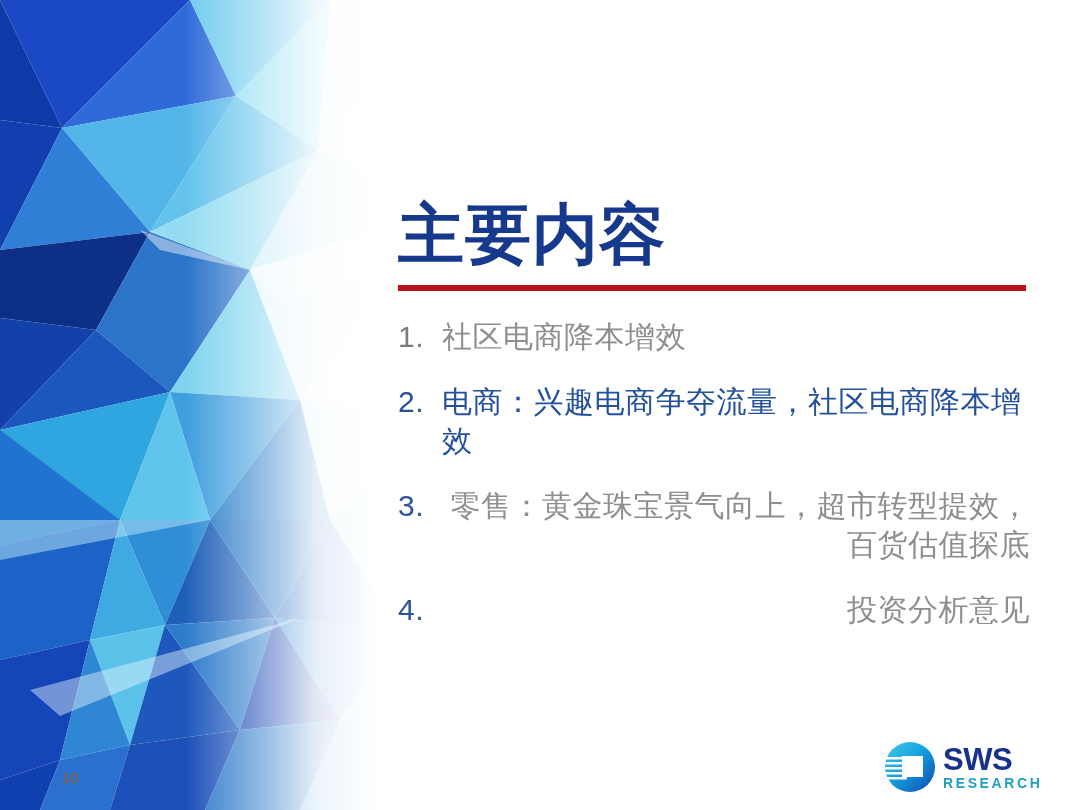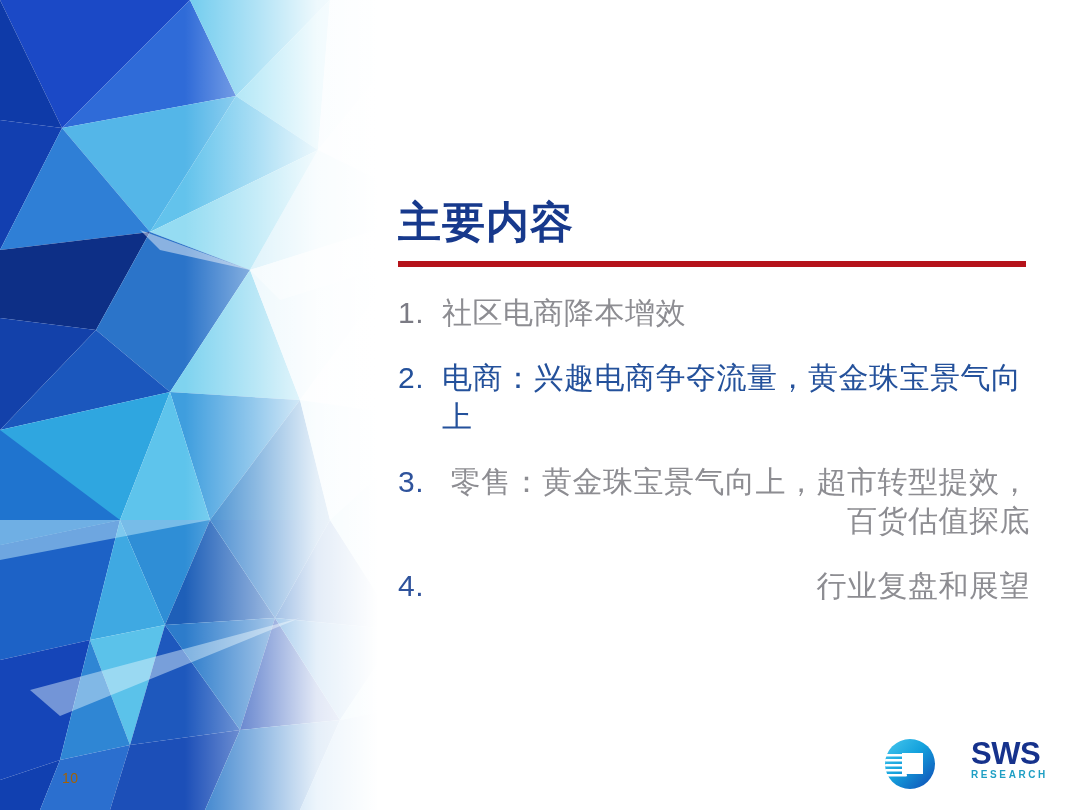--- a/index.html
+++ b/index.html
@@ -58,21 +58,21 @@
   .content {
     position: absolute;
     left: 398px;
     top: 200px;
     width: 632px;
   }
 
   .title {
     font-family: "Liberation Serif", "DejaVu Serif", serif;
     font-weight: bold;
-    font-size: 43px;
+    font-size: 66px;
     line-height: 1.05;
     color: #17398c;
     letter-spacing: 1px;
     margin: 0;
   }
 
   .title-rule {
     margin-top: 16px;
     width: 628px;
     height: 6px;
@@ -118,41 +118,41 @@
   .toc-item.active .toc-num { color: #24519b; }
 
   
   .logo {
     position: absolute;
     left: 884px;
     top: 738px;
     width: 146px;
     height: 58px;
     display: flex;
-    gap: 28px;
+    align-items: center;
   }
   .logo-mark { flex: 0 0 auto; width: 52px; height: 52px; }
   .logo-text {
     flex: 0 0 auto;
     margin-left: 7px;
     line-height: 1;
   }
   .logo-sws {
     display: block;
     font-family: "Liberation Sans", "DejaVu Sans", sans-serif;
     font-weight: bold;
     font-size: 31px;
     color: #16328c;
     letter-spacing: -0.5px;
   }
   .logo-research {
     display: block;
     font-family: "Liberation Sans", "DejaVu Sans", sans-serif;
     font-weight: bold;
-    font-size: 10px;
+    font-size: 14px;
     color: #1f9fc4;
     letter-spacing: 2.6px;
     margin-top: 1px;
   }
 </style>
 </head>
 <body>
 
 <div class="slide">
 
@@ -244,31 +244,31 @@
 
     <ul class="toc">
 
       <li class="toc-item muted">
         <span class="toc-num">1.</span>
         <span class="toc-label">社区电商降本增效</span>
       </li>
 
       <li class="toc-item active">
         <span class="toc-num">2.</span>
-        <span class="toc-label">电商：兴趣电商争夺流量，黄金珠宝景气向上</span>
+        <span class="toc-label">电商：兴趣电商争夺流量，社区电商降本增效</span>
       </li>
 
       <li class="toc-item muted-bluenum">
         <span class="toc-num">3.</span>
         <span class="toc-label">零售：黄金珠宝景气向上，超市转型提效，百货估值探底</span>
       </li>
 
       <li class="toc-item muted-bluenum">
         <span class="toc-num">4.</span>
-        <span class="toc-label">行业复盘和展望</span>
+        <span class="toc-label">投资分析意见</span>
       </li>
 
     </ul>
   </div>
 
   <div class="logo">
     <svg class="logo-mark" viewBox="0 0 52 52" aria-hidden="true">
       <defs>
         <linearGradient id="lgCircle" x1="0" y1="0" x2="1" y2="1">
           <stop offset="0" stop-color="#49c8ee"></stop>

